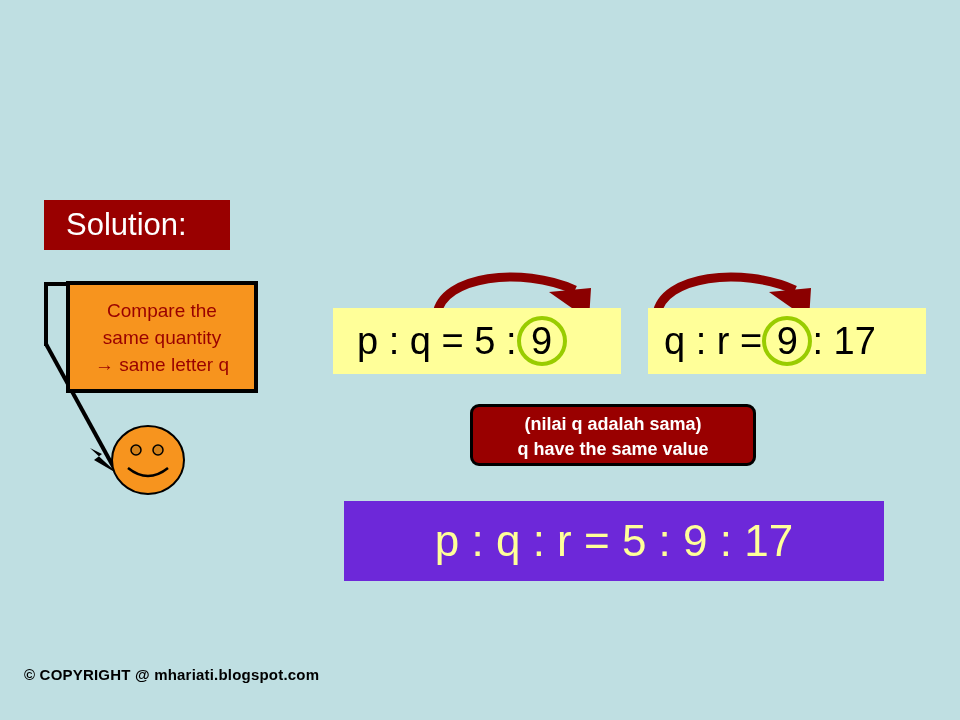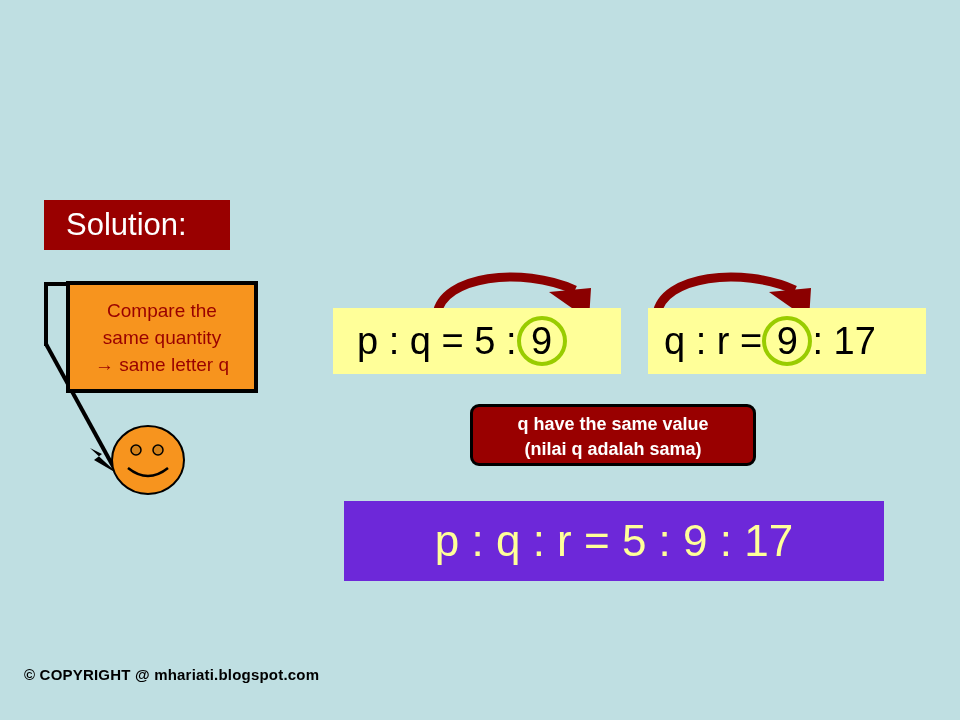--- a/index.html
+++ b/index.html
@@ -233,21 +233,21 @@
 
   <div id="eq-box-1" class="eq-box">
     <span>p : q = 5 : </span><span class="circled">9</span>
   </div>
 
   <div id="eq-box-2" class="eq-box">
     <span>q : r = </span><span class="circled">9</span><span> : 17</span>
   </div>
 
   <div id="value-note">
+    <span class="nl">(nilai q adalah sama)</span>
     <span class="nl">q have the same value</span>
-    <span class="nl">(nilai q adalah sama)</span>
   </div>
 
   <div id="answer-box">p : q : r = 5 : 9 : 17</div>
 
   <div id="footer">© COPYRIGHT @ mhariati.blogspot.com</div>
 
 </div>
 
 </body></html>

